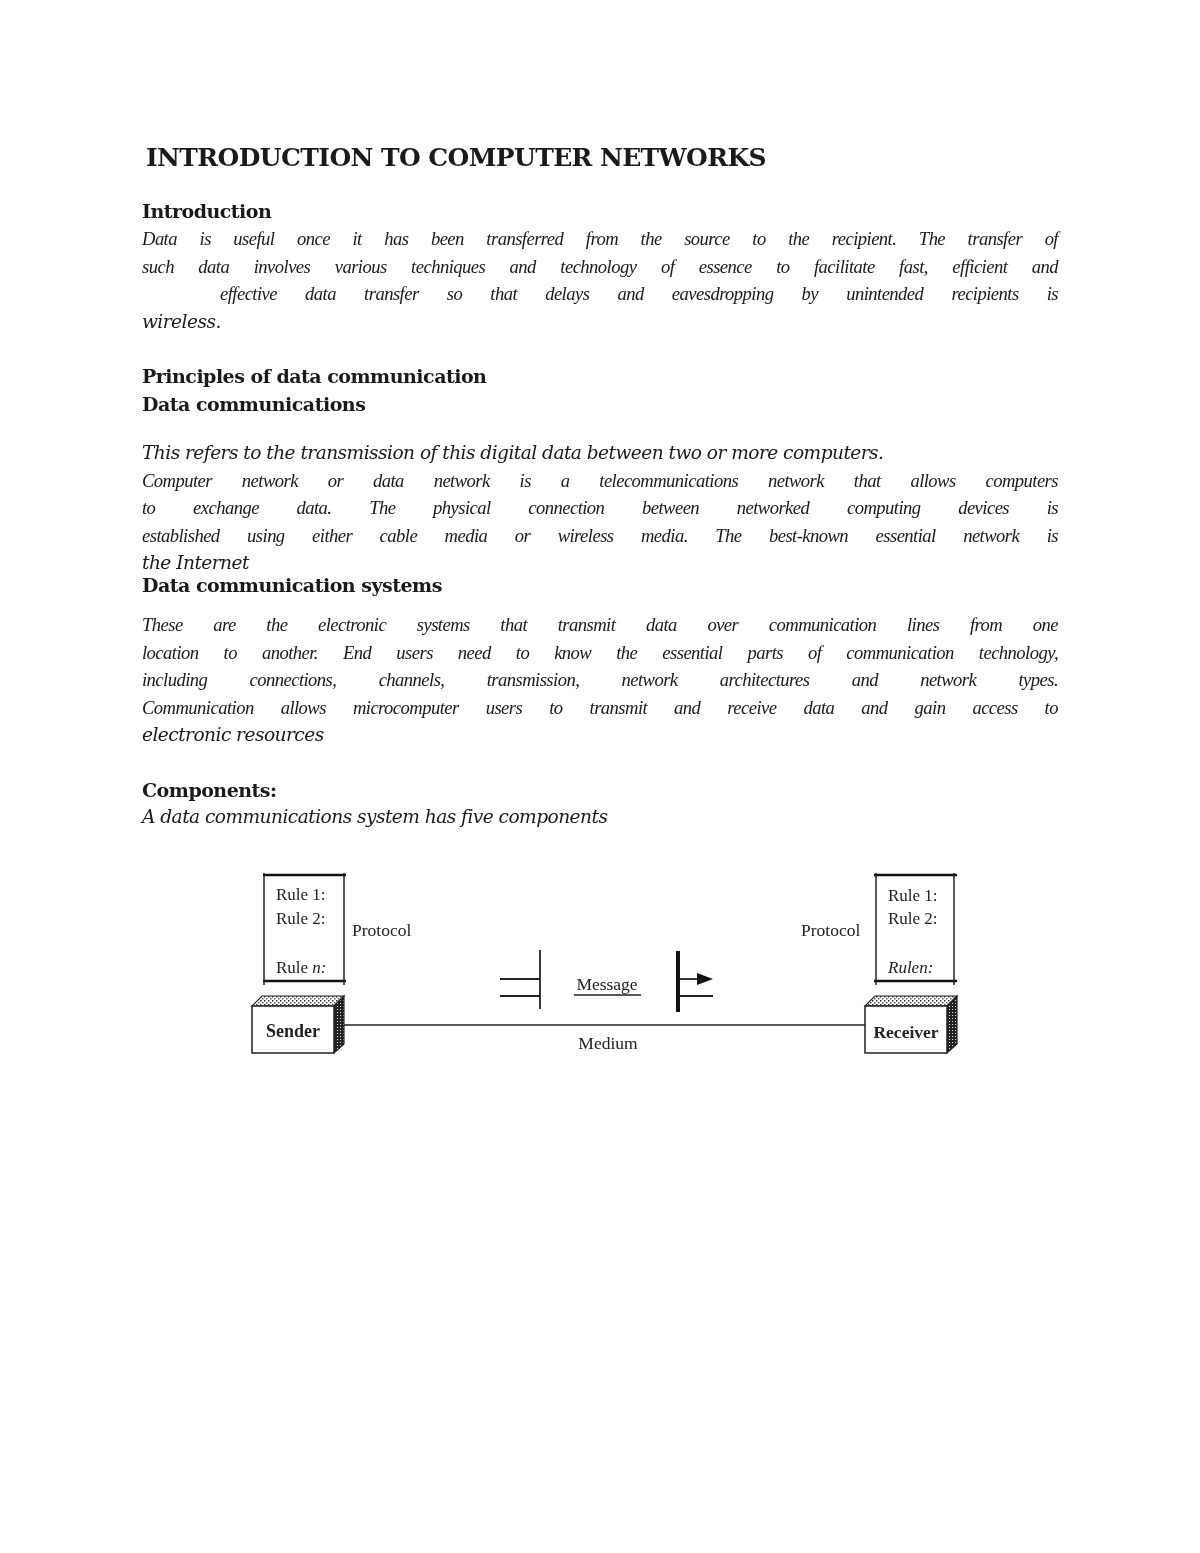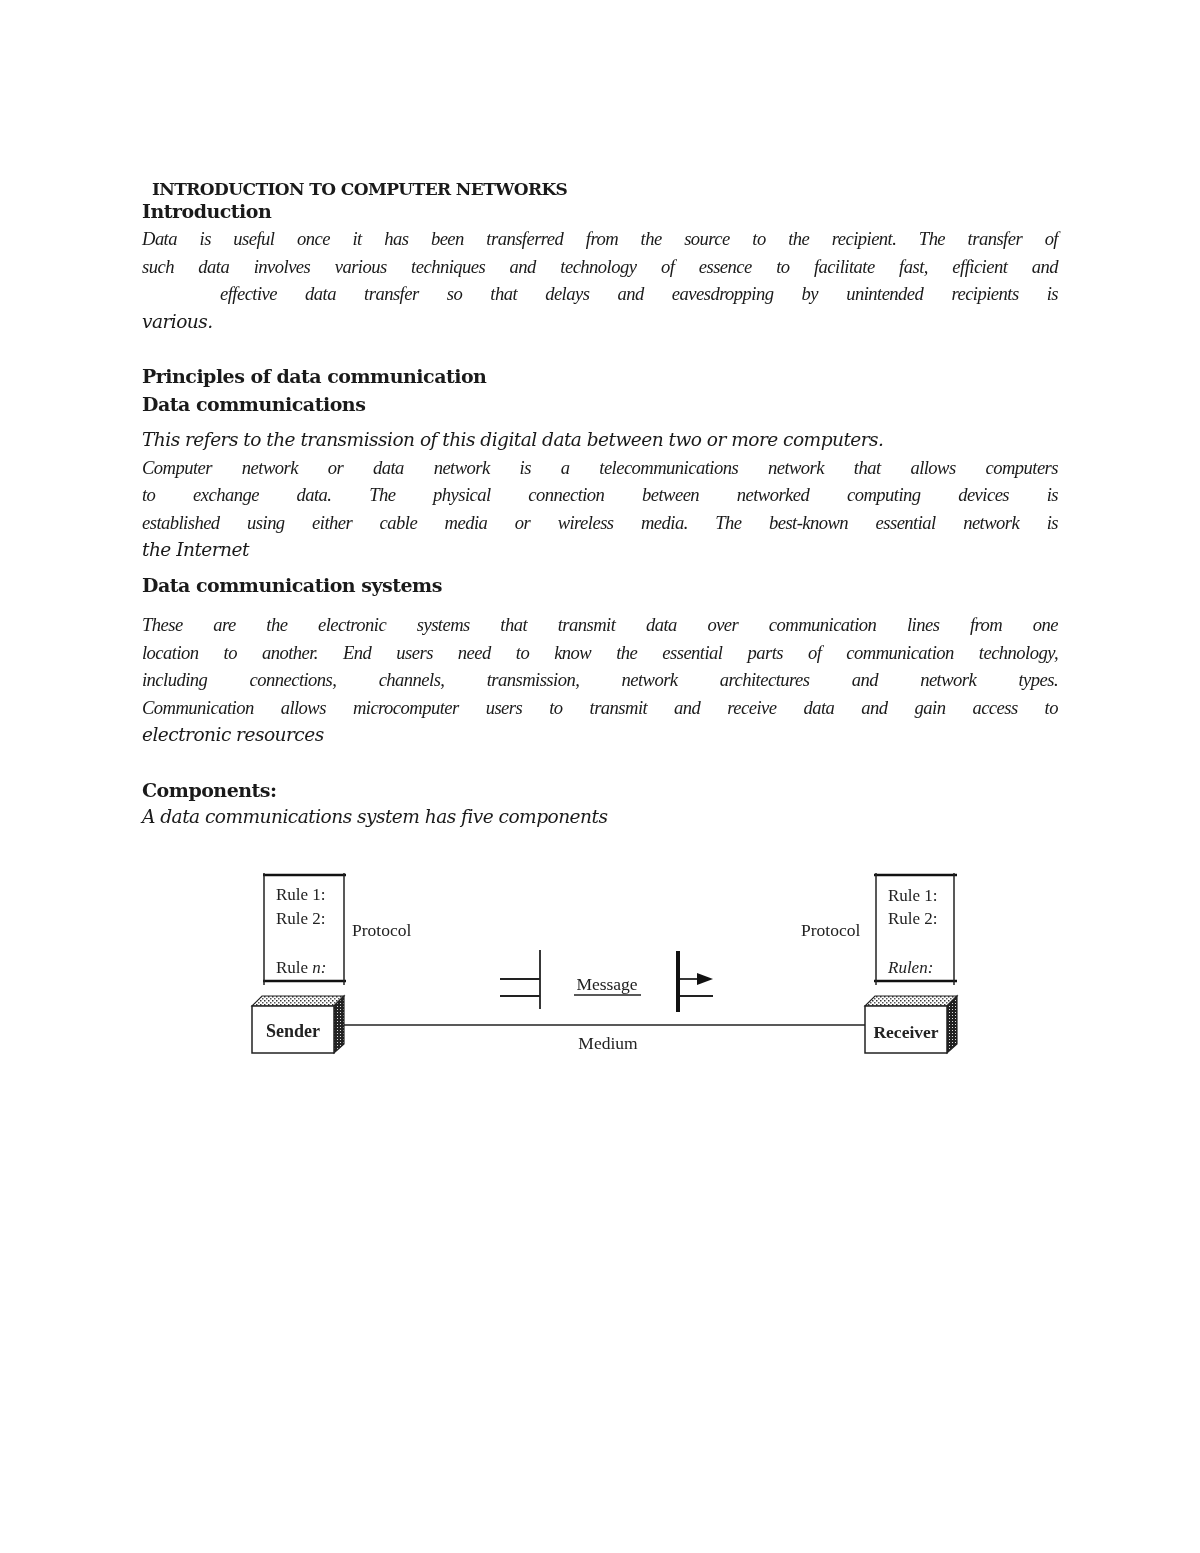--- a/index.html
+++ b/index.html
@@ -1,20 +1,20 @@
 <!DOCTYPE html>
 <html><head>
 <meta charset="utf-8">
 <style>
   html, body { margin: 0; padding: 0; background: #ffffff; }
   body { width: 1200px; height: 1553px; position: relative; overflow: hidden; color: #1a1a1a;
          font-family: "Liberation Serif", "DejaVu Serif", serif; }
   .page { position: absolute; left: 142px; top: 0; width: 916px; }
-  .title { position: absolute; top: 143px; left: 10px; font-family: "DejaVu Serif", serif; font-weight: bold;
-           font-size: 17px; letter-spacing: -0.6px; white-space: nowrap; margin-top: 36px; }
+  .title { position: absolute; top: 143px; left: 4px; font-family: "DejaVu Serif", serif; font-weight: bold;
+           font-size: 25px; letter-spacing: -0.6px; white-space: nowrap; }
   .h { position: absolute; left: 0; font-family: "DejaVu Serif", serif; font-weight: bold; font-size: 19px;
        letter-spacing: -0.5px; white-space: nowrap; line-height: 27px; }
   .p { position: absolute; left: 0; width: 916px; font-family: "DejaVu Serif", serif; font-style: italic;
        font-size: 18.6px; letter-spacing: -0.55px; line-height: 27.5px; text-align: justify; }
   .line { display: block; white-space: nowrap; }
   .just { text-align-last: justify; font-family: Liberation Serif, serif; }
   .indent { padding-left: 78px; }
   
   .diagram { position: absolute; left: 0; top: 0; width: 1200px; height: 1553px; pointer-events: none; }
   .diagram text { font-family: "Liberation Serif", serif; fill: #222; }
@@ -23,26 +23,26 @@
 <body>
 
 <div class="page">
   <div class="title">INTRODUCTION TO COMPUTER NETWORKS</div>
 
   <div class="h" style="top:198px">Introduction</div>
   <div class="p" style="top:225px">
     <span class="line just">Data is useful once it has been transferred from the source to the recipient. The transfer of</span>
     <span class="line just">such data involves various techniques and technology of essence to facilitate fast, efficient and</span>
     <span class="line just indent">effective data transfer so that delays and eavesdropping by unintended recipients is</span>
-    <span class="line">various.</span>
+    <span class="line">wireless.</span>
   </div>
 
   <div class="h" style="top:363px">Principles of data communication</div>
   <div class="h" style="top:391px">Data communications</div>
-  <div class="p" style="top:426px">
+  <div class="p" style="top:439px">
     <span class="line">This refers to the transmission of this digital data between two or more computers.</span>
     <span class="line just">Computer network or data network is a telecommunications network that allows computers</span>
     <span class="line just">to exchange data. The physical connection between networked computing devices is</span>
     <span class="line just">established using either cable media or wireless media. The best-known essential network is</span>
     <span class="line">the Internet</span>
   </div>
 
   <div class="h" style="top:572px">Data communication systems</div>
   <div class="p" style="top:611px">
     <span class="line just">These are the electronic systems that transmit data over communication lines from one</span>

